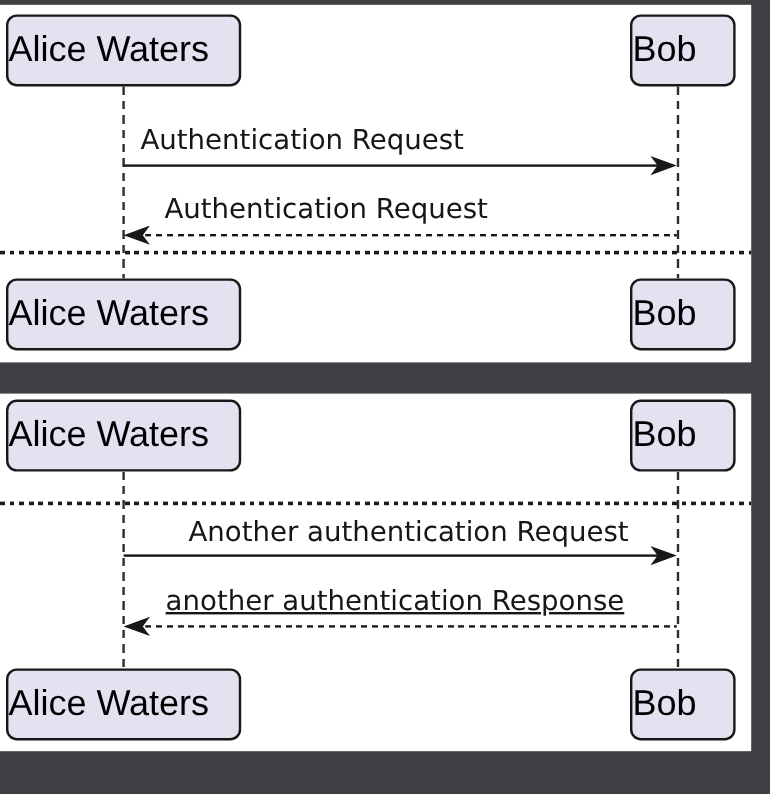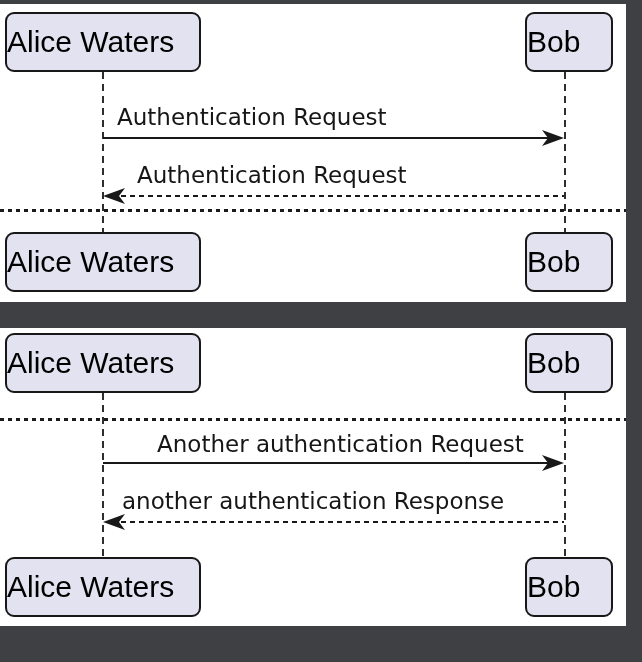--- a/index.html
+++ b/index.html
@@ -97,21 +97,21 @@
   <div class="lifeline" style="left:564px;top:65px;height:164px;"></div>
 
   <div class="sep" style="top:90px;"></div>
 
   <div class="msg-label" style="left:117px;top:105px;margin-left:40px;">Another authentication Request</div>
   <div class="line-solid" style="left:103px;top:134px;width:457px;"></div>
   <svg class="ah" style="left:542px;top:127px;" viewBox="0 0 22 16">
     <polygon points="22,8 0,0 6,8 0,16" fill="#181818"></polygon>
   </svg>
 
-  <div class="msg-label" style="left:122px;top:162px;">another authentication Response</div>
+  <div class="msg-label" style="left:138px;top:162px;text-decoration:underline;">another authentication Response</div>
   <div class="line-dashed" style="left:121px;top:193px;width:443px;"></div>
   <svg class="ah" style="left:103px;top:186px;" viewBox="0 0 22 16">
     <polygon points="0,8 22,0 16,8 22,16" fill="#181818"></polygon>
   </svg>
 
   <div class="pbox" style="left:5px;top:229px;">
     <span>Alice Waters</span>
   </div>
   <div class="pbox bob" style="left:525px;top:229px;">
     <span>Bob</span>

